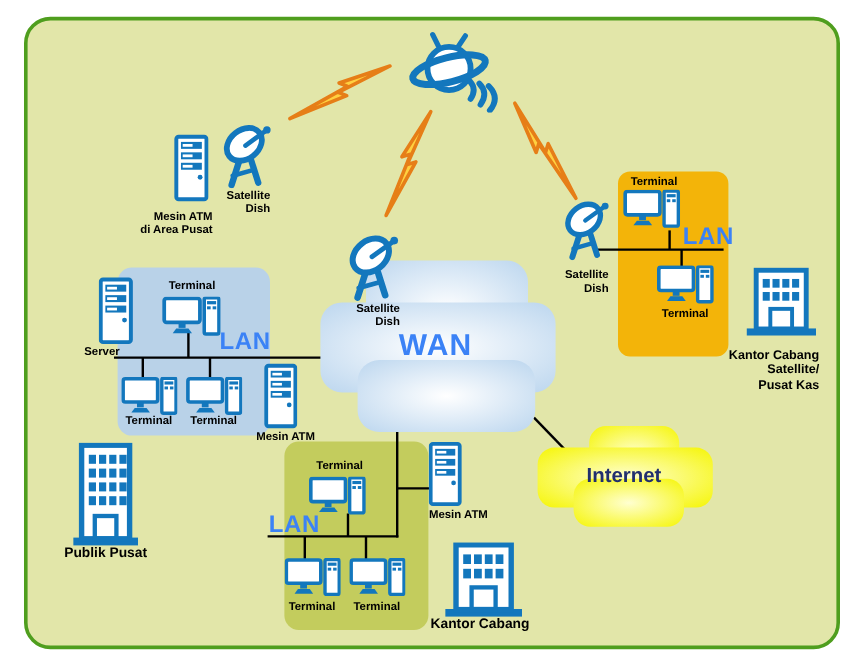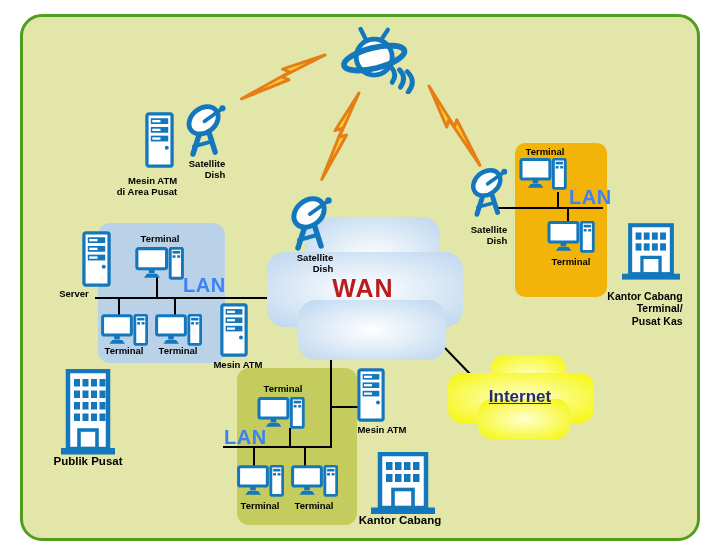--- a/index.html
+++ b/index.html
@@ -13,24 +13,24 @@
   .box-orange{left:515px;top:143px;width:92px;height:154px;background:#f3b409;border-radius:10px;}
   .lines{position:absolute;left:0;top:0;z-index:3;pointer-events:none;}
   .cloud{position:absolute;z-index:4;}
   .icon{position:absolute;z-index:5;}
   .lbl{position:absolute;z-index:6;font-weight:bold;font-size:9.5px;line-height:1.18;
        color:#000;text-align:right;white-space:nowrap;transform:translateX(-50%);}
   .lbl-md{font-size:10.5px;}
   .lbl-lg{font-size:11.5px;}
   .lan-lbl{position:absolute;z-index:6;font-weight:bold;font-size:20px;color:#3b82f6;
            letter-spacing:0.5px;transform:none;}
-  .wan-lbl{position:absolute;z-index:6;font-weight:bold;font-size:25px;color:#b91c1c;
+  .wan-lbl{position:absolute;z-index:6;font-weight:bold;font-size:25px;color:#3b82f6;
            letter-spacing:1px;transform:translateX(-50%);}
   .inet-lbl{position:absolute;z-index:6;font-weight:bold;font-size:17px;color:#212f6e;
-            transform:translateX(-50%);text-decoration:underline;}
+            transform:translateX(-50%);}
 </style>
 </head>
 <body>
 
 <svg width="0" height="0" style="position:absolute" aria-hidden="true">
   <defs>
     <symbol id="sym-tower" viewBox="0 0 30 58">
       <rect x="2" y="2" width="26" height="54" rx="2" fill="#fff" stroke="#1377bd" stroke-width="3.4"></rect>
       <rect x="6" y="6.5" width="18" height="6" fill="#1377bd"></rect>
       <rect x="7.5" y="8.3" width="8.5" height="2.4" fill="#fff"></rect>
@@ -211,21 +211,21 @@
   </div>
 
   <div class="lbl" style="left:160px;top:233px;">Terminal</div>
   <svg class="icon" style="left:135px;top:247px;width:49px;height:35px;">
       <use href="#sym-terminal"></use>
     </svg>
   <div class="lan-lbl" style="left:183px;top:274px;">LAN</div>
   <svg class="icon" style="left:82px;top:230px;width:29px;height:58px;">
       <use href="#sym-tower"></use>
     </svg>
-  <div class="lbl" style="left:74px;top:288px;">Server</div>
+  <div class="lbl" style="left:85px;top:288px;">Server</div>
   <svg class="icon" style="left:101px;top:314px;width:47px;height:34px;">
       <use href="#sym-terminal"></use>
     </svg>
   <div class="lbl" style="left:124px;top:345px;">Terminal</div>
   <svg class="icon" style="left:155px;top:314px;width:47px;height:34px;">
       <use href="#sym-terminal"></use>
     </svg>
   <div class="lbl" style="left:178px;top:345px;">Terminal</div>
   <svg class="icon" style="left:220px;top:302px;width:28px;height:56px;">
       <use href="#sym-tower"></use>
@@ -269,17 +269,17 @@
   <svg class="icon" style="left:371px;top:452px;width:64px;height:62px;">
       <use href="#sym-building-short"></use>
     </svg>
   <div class="lbl lbl-lg" style="left:400px;top:514px;">Kantor Cabang</div>
 
   <svg class="icon" style="left:622px;top:222px;width:58px;height:59px;">
       <use href="#sym-building-short"></use>
     </svg>
   <div class="lbl lbl-md" style="left:645px;top:290px;">
     <div>Kantor Cabang</div>
-    <div>Terminal/</div>
+    <div>Satellite/</div>
     <div>Pusat Kas</div>
   </div>
 
 </div>
 
 </body></html>

